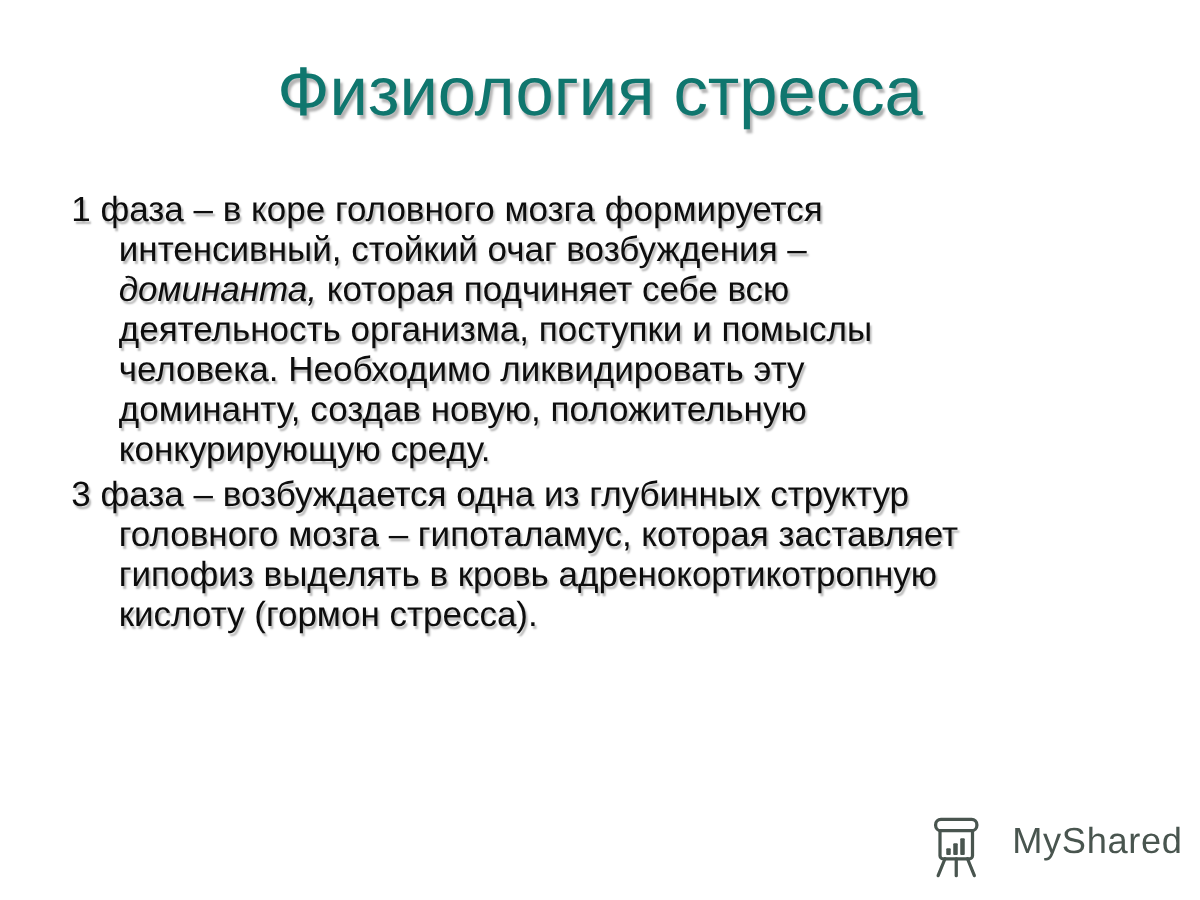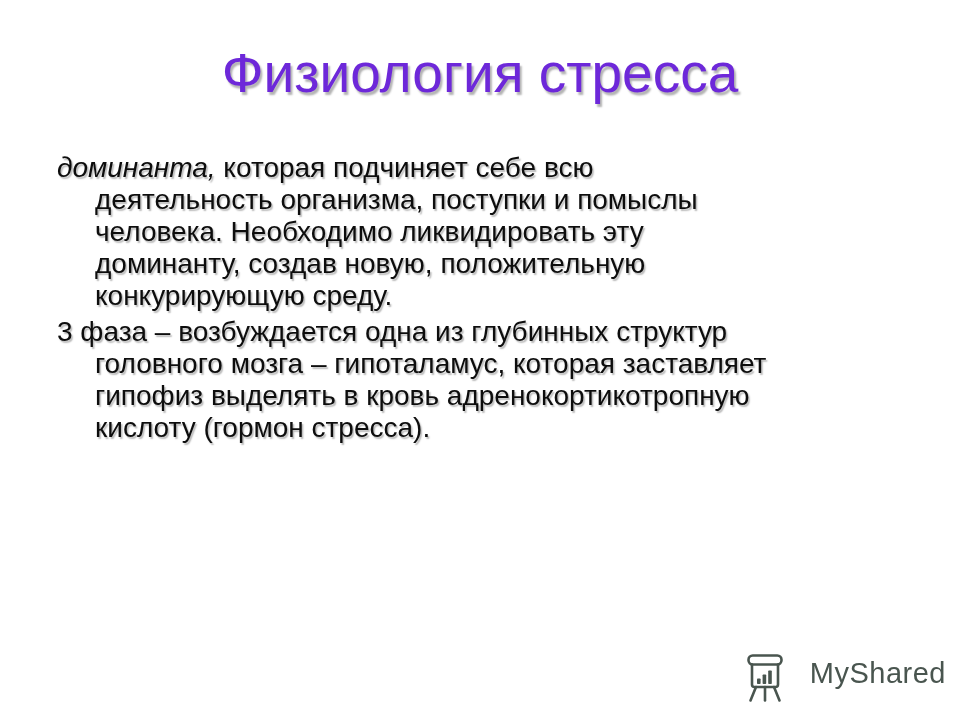--- a/index.html
+++ b/index.html
@@ -16,21 +16,21 @@
     font-family: "Liberation Sans", "DejaVu Sans", sans-serif;
     color: #0d0d0d;
   }
   .title {
     margin: 0;
     padding-top: 42px;
     text-align: center;
     font-size: 55px;
     font-weight: 400;
     line-height: 62px;
-    color: #6d28d9;
+    color: #0f766e;
     text-shadow: 2px 3px 2px rgba(0,0,0,0.30);
   }
   .body {
     margin-top: 48px;
     padding-left: 57px;
     padding-right: 55px;
     font-size: 28px;
     line-height: 32px;
     text-shadow: 1.5px 2px 1.5px rgba(0,0,0,0.28);
   }
@@ -64,21 +64,23 @@
   }
 </style>
 </head>
 <body>
 
 <div class="slide">
 
   <h1 class="title">Физиология стресса</h1>
 
   <div class="body">
-    <p class="para"><em>доминанта,</em><span> которая подчиняет себе всю
+    <p class="para"><span>1 фаза – в коре головного мозга формируется
+интенсивный, стойкий очаг возбуждения –
+</span><em>доминанта,</em><span> которая подчиняет себе всю
 деятельность организма, поступки и помыслы
 человека. Необходимо ликвидировать эту
 доминанту, создав новую, положительную
 конкурирующую среду.</span></p>
     <p class="para"><span>3 фаза – возбуждается одна из глубинных структур
 головного мозга – гипоталамус, которая заставляет
 гипофиз выделять в кровь адренокортикотропную
 кислоту (гормон стресса).</span></p>
   </div>
 

